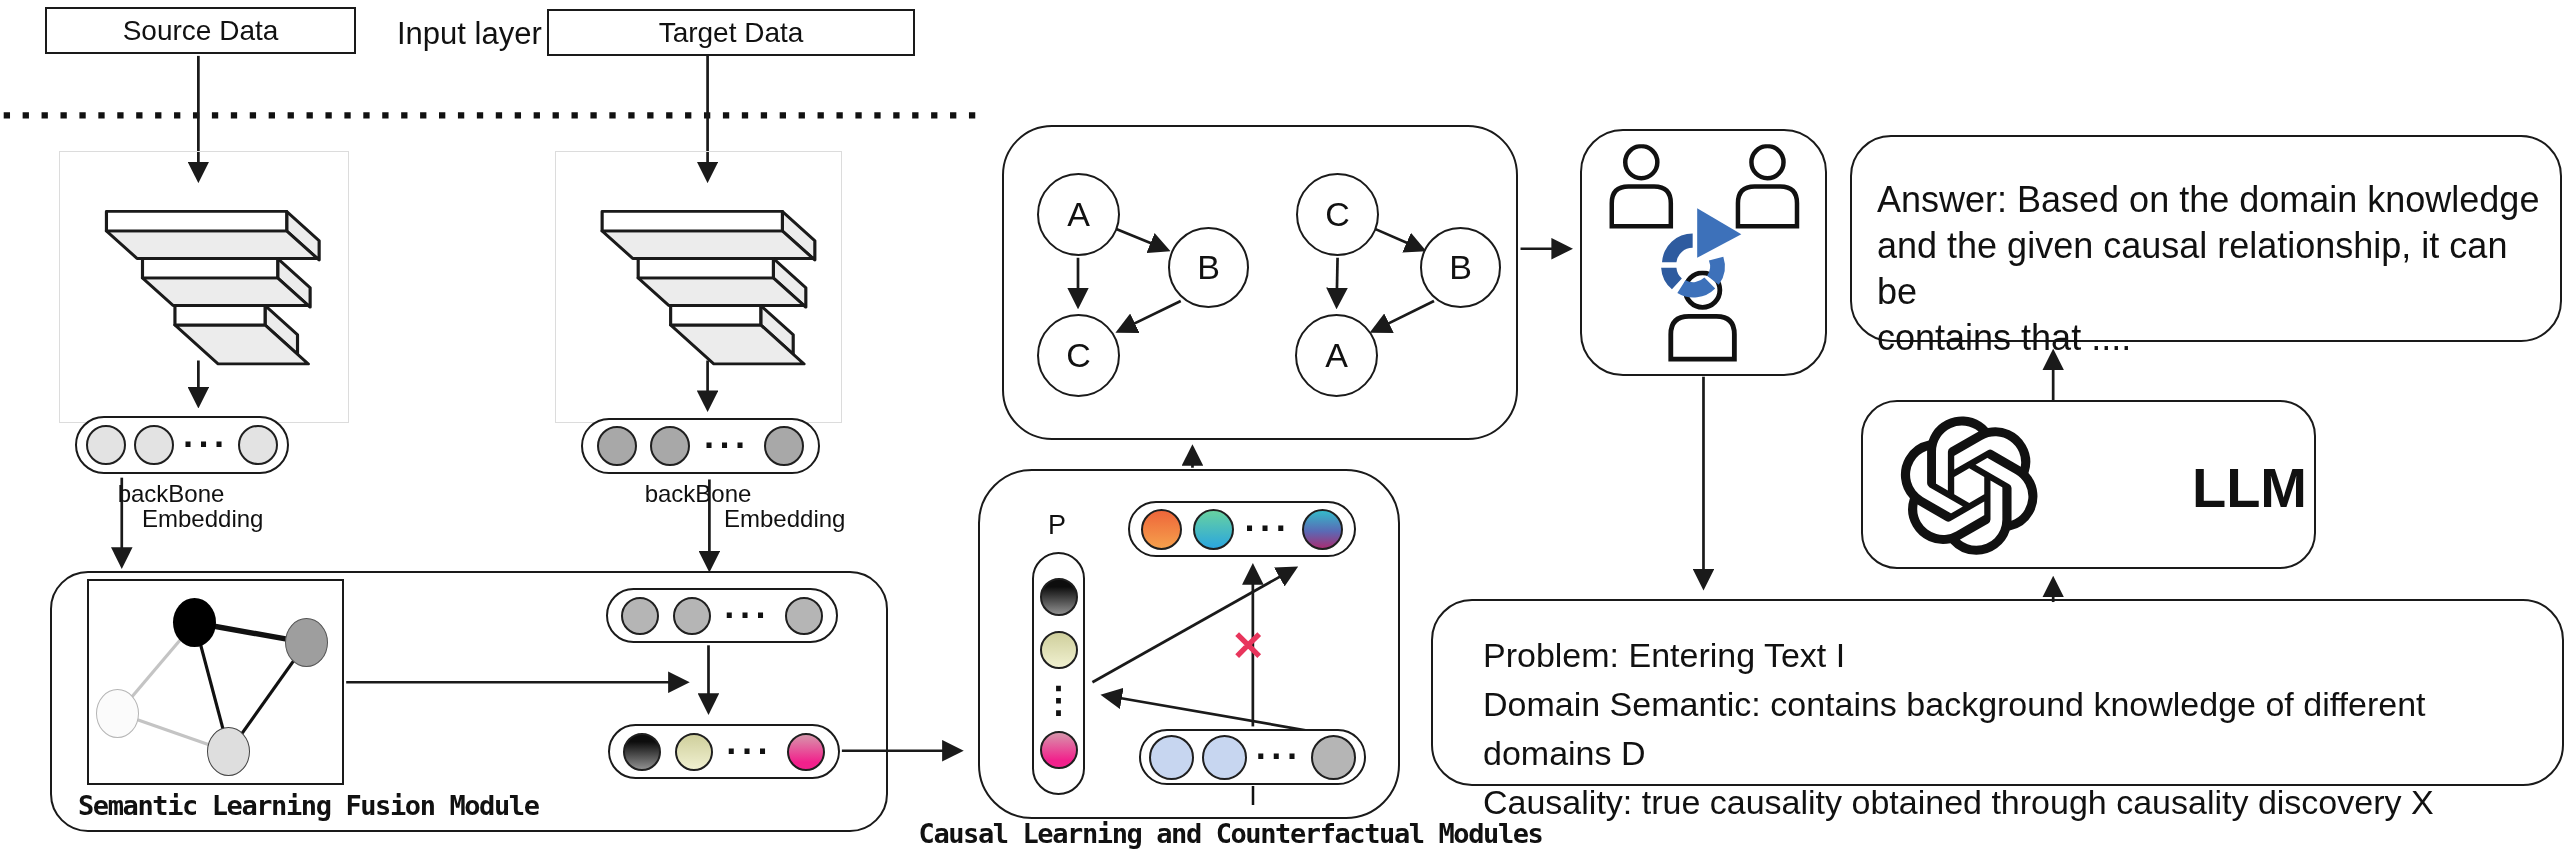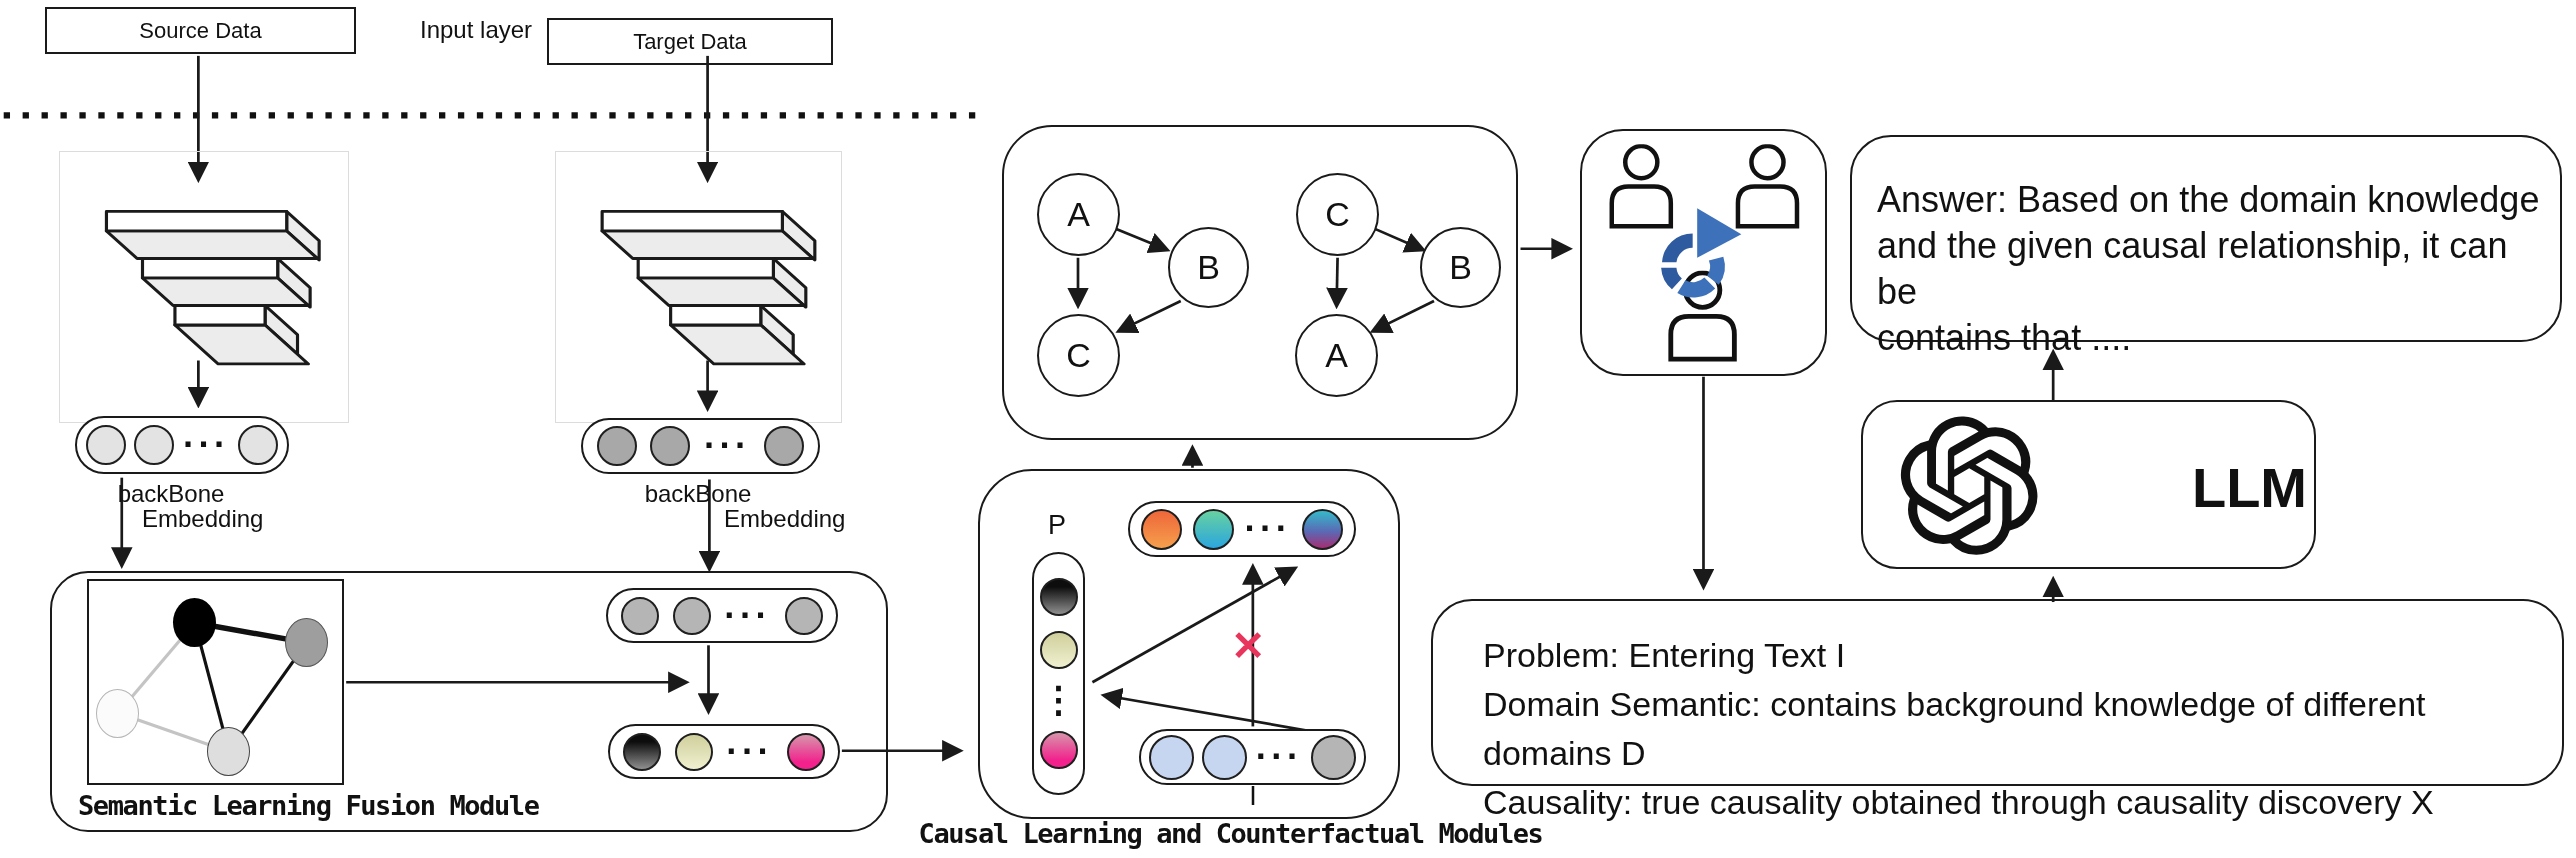--- a/index.html
+++ b/index.html
@@ -3,21 +3,21 @@
 <meta charset="utf-8">
 <style>
   html,body{margin:0;padding:0;background:#ffffff;}
   .canvas{position:relative;width:2576px;height:858px;background:#fff;overflow:hidden;
           font-family:"Liberation Sans",sans-serif;color:#111;}
   .overlay{position:absolute;left:0;top:0;width:2576px;height:858px;}
   .abs{position:absolute;}
   .box{position:absolute;border:2.7px solid #1a1a1a;background:transparent;box-sizing:border-box;}
   .rbox{border-radius:41px;}
   .lbl{position:absolute;white-space:nowrap;}
-  .io-box{display:flex;align-items:center;justify-content:center;font-size:22px;border-width:2.3px;}
+  .io-box{display:flex;align-items:center;justify-content:center;font-size:28px;border-width:2.3px;}
   .faint{position:absolute;border:1.8px solid #dcdcdc;box-sizing:border-box;}
   .pill{position:absolute;border:2.7px solid #1a1a1a;border-radius:36px;box-sizing:border-box;
         display:flex;align-items:center;justify-content:space-evenly;background:#fff;}
   .pill-v{flex-direction:column;}
   .circ{border:2.3px solid #1f1f1f;border-radius:50%;box-sizing:border-box;flex:0 0 auto;}
   .d44{width:40px;height:40px;} .d42{width:38px;height:38px;} .d46{width:41px;height:41px;} .d50{width:45px;height:45px;}
   .c-lgray{background:#e3e3e3;} .c-mgray{background:#a8a8a8;} .c-gray{background:#b5b5b5;}
   .c-blue{background:#c7d6f0;}
   .c-blackgrad{background:linear-gradient(180deg,#0d0d0d 20%,#8f8f8f 100%);}
   .c-khaki{background:linear-gradient(180deg,#cfcf9c 0%,#f0f0d0 100%);}
@@ -115,22 +115,22 @@
       <path d="M81 87 A34 34 0 0 0 86 56 L70 60 A18 18 0 0 1 68 77 Z" fill="#3d71ba"></path>
       <polygon points="57,2 106,31 57,57" fill="#3d71ba"></polygon>
     </g>
 
     <path transform="translate(2108,462) scale(6.4)" fill="#111111" d="M22.2819 9.8211a5.9847 5.9847 0 0 0-.5157-4.9108 6.0462 6.0462 0 0 0-6.5098-2.9A6.0651 6.0651 0 0 0 4.9807 4.1818a5.9847 5.9847 0 0 0-3.9977 2.9 6.0462 6.0462 0 0 0 .7427 7.0966 5.98 5.98 0 0 0 .511 4.9107 6.051 6.051 0 0 0 6.5146 2.9001A5.9847 5.9847 0 0 0 13.2599 24a6.0557 6.0557 0 0 0 5.7718-4.2058 5.9894 5.9894 0 0 0 3.9977-2.9001 6.0557 6.0557 0 0 0-.7475-7.0729zm-9.022 12.6081a4.4755 4.4755 0 0 1-2.8764-1.0408l.1419-.0804 4.7783-2.7582a.7948.7948 0 0 0 .3927-.6813v-6.7369l2.02 1.1686a.071.071 0 0 1 .038.052v5.5826a4.504 4.504 0 0 1-4.4945 4.4944zm-9.6607-4.1254a4.4708 4.4708 0 0 1-.5346-3.0137l.142.0852 4.783 2.7582a.7712.7712 0 0 0 .7806 0l5.8428-3.3685v2.3324a.0804.0804 0 0 1-.0332.0615L9.74 19.9502a4.4992 4.4992 0 0 1-6.1408-1.6464zM2.3408 7.8956a4.485 4.485 0 0 1 2.3655-1.9728V11.6a.7664.7664 0 0 0 .3879.6765l5.8144 3.3543-2.0201 1.1685a.0757.0757 0 0 1-.071 0l-4.8303-2.7865A4.504 4.504 0 0 1 2.3408 7.8956zm16.5963 3.8558L13.1038 8.364 15.1192 7.2a.0757.0757 0 0 1 .071 0l4.8303 2.7913a4.4944 4.4944 0 0 1-.6765 8.1042v-5.6772a.79.79 0 0 0-.407-.667zm2.0107-3.0231l-.142-.0852-4.7735-2.7818a.7759.7759 0 0 0-.7854 0L9.409 9.2297V6.8974a.0662.0662 0 0 1 .0284-.0615l4.8303-2.7866a4.4992 4.4992 0 0 1 6.6802 4.66zM8.3065 12.863l-2.02-1.1638a.0804.0804 0 0 1-.038-.0567V6.0742a4.4992 4.4992 0 0 1 7.3757-3.4537l-.142.0805L8.704 5.459a.7948.7948 0 0 0-.3927.6813zm1.0976-2.3654l2.602-1.4998 2.6069 1.4998v2.9994l-2.5974 1.4997-2.6067-1.4997Z"></path>
   </svg>
 
   <div class="box io-box" style="left:45px;top:7.2px;width:311px;height:47px;">
     <span>Source Data</span>
   </div>
-  <div class="lbl" style="left:397px;top:16px;font-size:24px;margin-left:23px;">Input layer</div>
-  <div class="box io-box" style="left:547px;top:18px;width:286px;height:47px;text-align:right;">
+  <div class="lbl" style="left:397px;top:16px;font-size:31px;">Input layer</div>
+  <div class="box io-box" style="left:547px;top:9px;width:368px;height:47px;text-align:right;">
     <span>Target Data</span>
   </div>
 
   <div class="faint" style="left:59px;top:151px;width:290px;height:272px;"></div>
   <div class="faint" style="left:555px;top:151px;width:287px;height:272px;"></div>
 
   <div class="pill" style="left:75px;top:416px;width:214px;height:58px;">
     <span class="circ d44 c-lgray"></span>
     <span class="circ d44 c-lgray"></span>
     <span class="dots">···</span>

